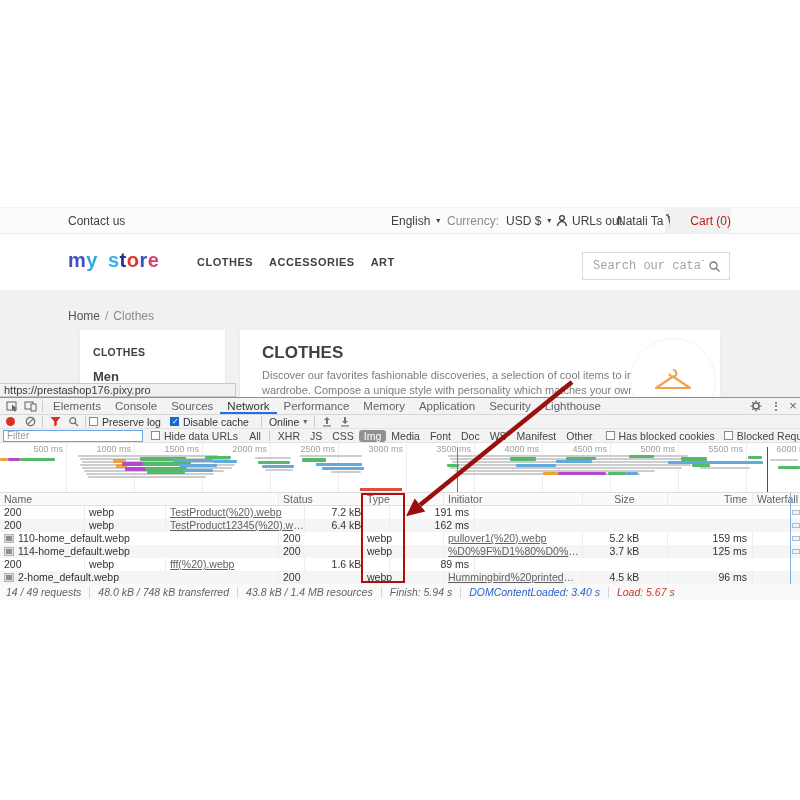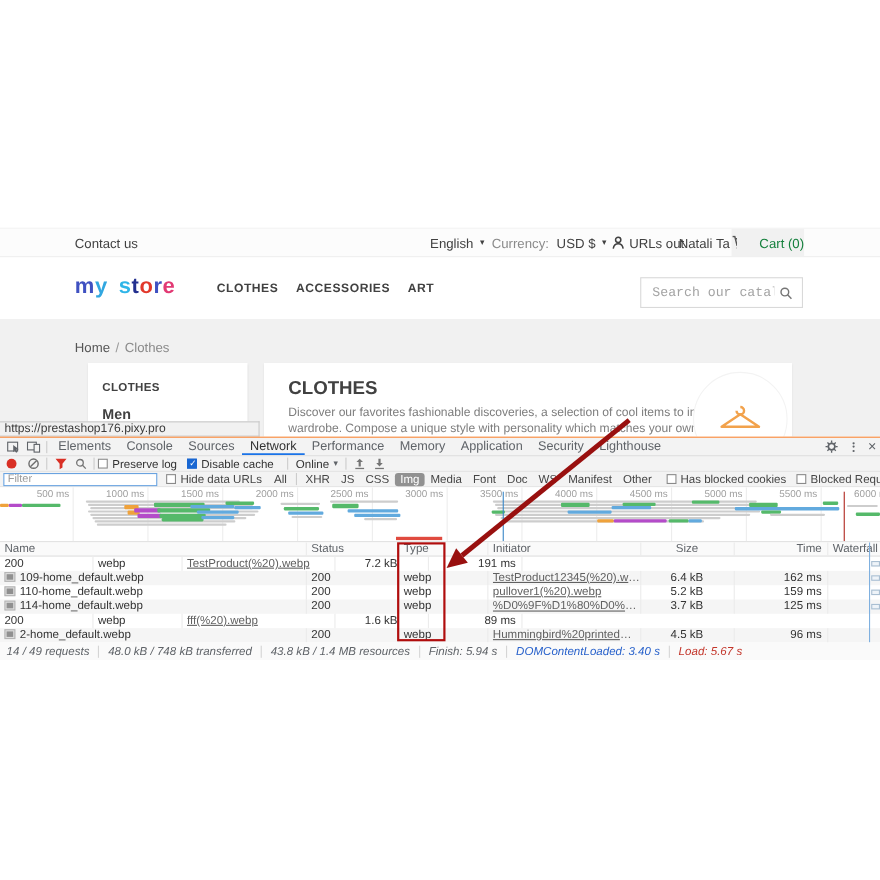--- a/index.html
+++ b/index.html
@@ -9,21 +9,21 @@
   
   .topbar{position:absolute;left:0;top:207px;width:800px;height:27px;background:#fcfcfc;
           border-top:1px solid #f3f3f3;border-bottom:1px solid #ebebeb;box-sizing:border-box;
           font-size:12px;color:#414141;}
   .tb-item{position:absolute;top:0;height:100%;display:flex;align-items:center;gap:4px;white-space:nowrap;}
   #contact{left:68px}
   #lang{left:391px}
   #currency{left:447px}
   #signout{left:556px}
   #username{left:617px}
-  #cartbox{left:665px;width:66px;background:#f1f1f1;color:#15803d;justify-content:center;gap:20px;}
+  #cartbox{left:665px;width:66px;background:#f1f1f1;color:#b91c1c;justify-content:center;gap:20px;}
   .caret{font-size:8px;margin-left:2px;color:#414141;}
   .cur-label{color:#8a8a8a;margin-right:3px;}
 
   
   .header{position:absolute;left:0;top:234px;width:800px;height:56px;background:#fff;}
   .logo{position:absolute;left:68px;top:15px;font-size:20px;font-weight:bold;letter-spacing:.5px;cursor:pointer;}
   .nav{position:absolute;left:197px;top:0;height:56px;display:flex;align-items:center;gap:16px;}
   .nav-item{font-size:11px;font-weight:bold;color:#414141;letter-spacing:.5px;cursor:pointer;}
   .searchbox{position:absolute;left:582px;top:18px;width:148px;height:28px;border:1px solid #d9d9d9;
              box-sizing:border-box;background:#fff;display:flex;align-items:center;}
@@ -429,21 +429,20 @@
             <div class="ntcell c1">200</div>
             <div class="ntcell c2">webp</div>
             <div class="ntcell c3">
               <span class="init-link">TestProduct(%20).webp</span>
             </div>
             <div class="ntcell c4">7.2 kB</div>
             <div class="ntcell c5">191 ms</div>
             <div class="ntcell c6"></div>
           </div>
           <div class="ntrow alt">
-            <div class="ntcell c0"><span class="thumb"></span><span>109-home_default.webp</span></div>
             <div class="ntcell c1">200</div>
             <div class="ntcell c2">webp</div>
             <div class="ntcell c3">
               <span class="init-link">TestProduct12345(%20).webp</span>
             </div>
             <div class="ntcell c4">6.4 kB</div>
             <div class="ntcell c5">162 ms</div>
             <div class="ntcell c6"></div>
           </div>
           <div class="ntrow">

